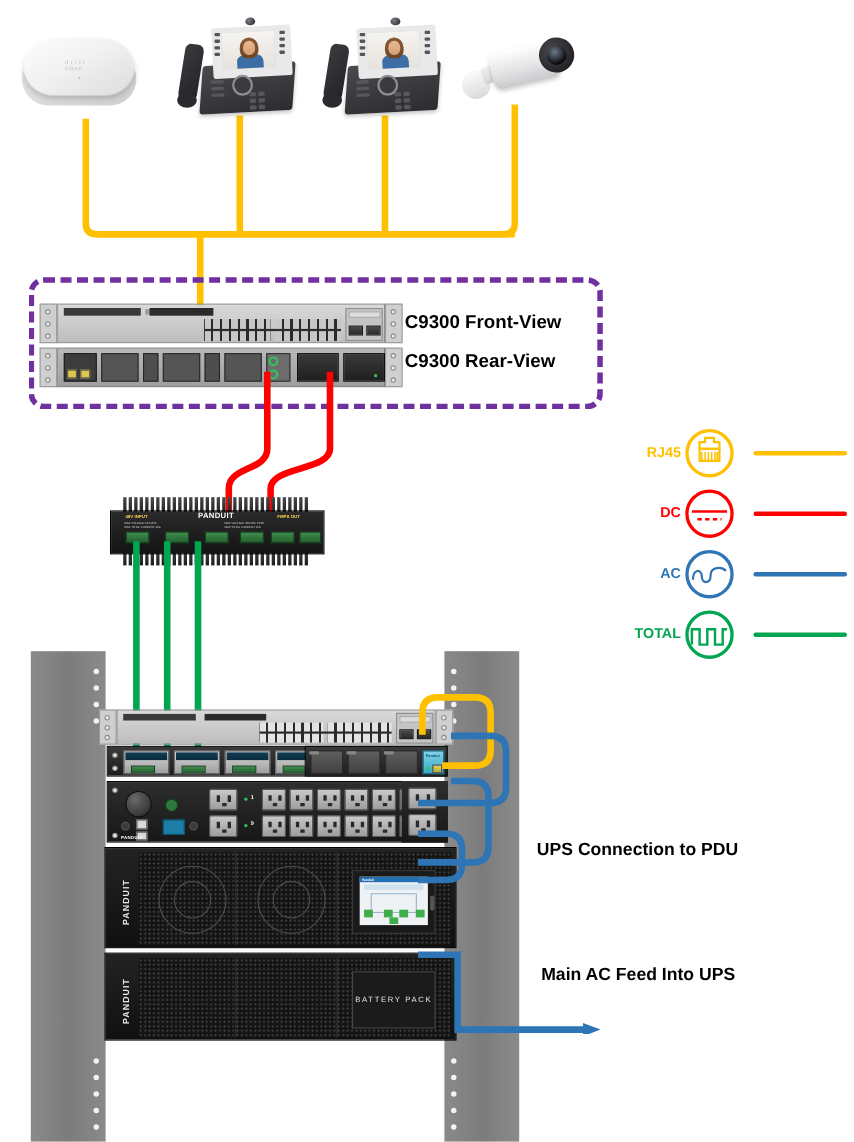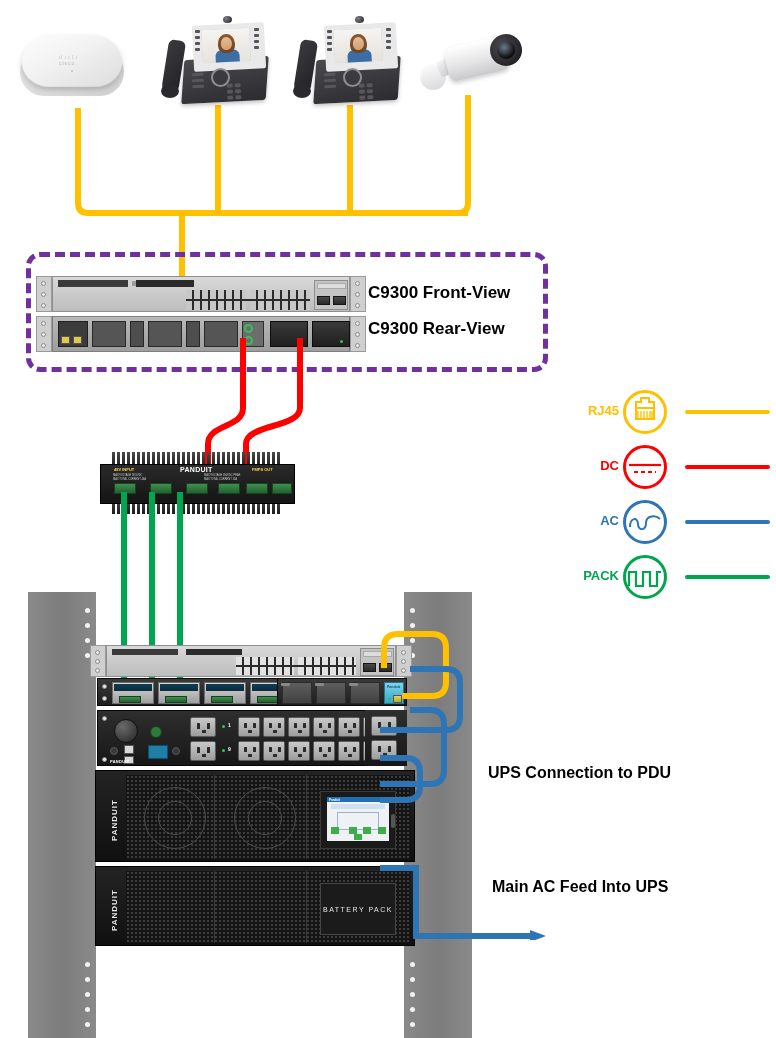--- a/index.html
+++ b/index.html
@@ -694,20 +694,20 @@
   <div class="lg-line" style="left:120px;top:75px;width:85px;height:4px;background:#FF0000;"></div>
 
   <div class="lg-label" style="left:0;top:123px;width:54px;color:#2E75B6;">AC</div>
   <div class="lg-circle" style="left:58px;top:110px;width:44px;height:44px;border:3px solid #2E75B6;">
     <svg width="38" height="38" viewBox="0 0 38 38" style="position:absolute;left:0;top:0;">
       <path d="M4,24 C4,14 12,14 12,21 C12,28 20,28 20,20 C20,12 30,12 34,16" stroke="#2E75B6" stroke-width="2" fill="none"></path>
     </svg>
   </div>
   <div class="lg-line" style="left:120px;top:130px;width:85px;height:4px;background:#2E75B6;"></div>
 
-  <div class="lg-label" style="left:0;top:178px;width:54px;color:#00A550;">PACK</div>
+  <div class="lg-label" style="left:0;top:178px;width:54px;color:#00A550;">TOTAL</div>
   <div class="lg-circle" style="left:58px;top:165px;width:44px;height:44px;border:3px solid #00A550;">
     <svg width="38" height="38" viewBox="0 0 38 38" style="position:absolute;left:0;top:0;">
       <path d="M3,28 L3,14 L10,14 L10,28 L17,28 L17,14 L24,14 L24,28 L31,28 L31,14 L35,14" stroke="#00A550" stroke-width="2.2" fill="none"></path>
     </svg>
   </div>
   <div class="lg-line" style="left:120px;top:185px;width:85px;height:4px;background:#00A550;"></div>
 </div>
 
 </body></html>

